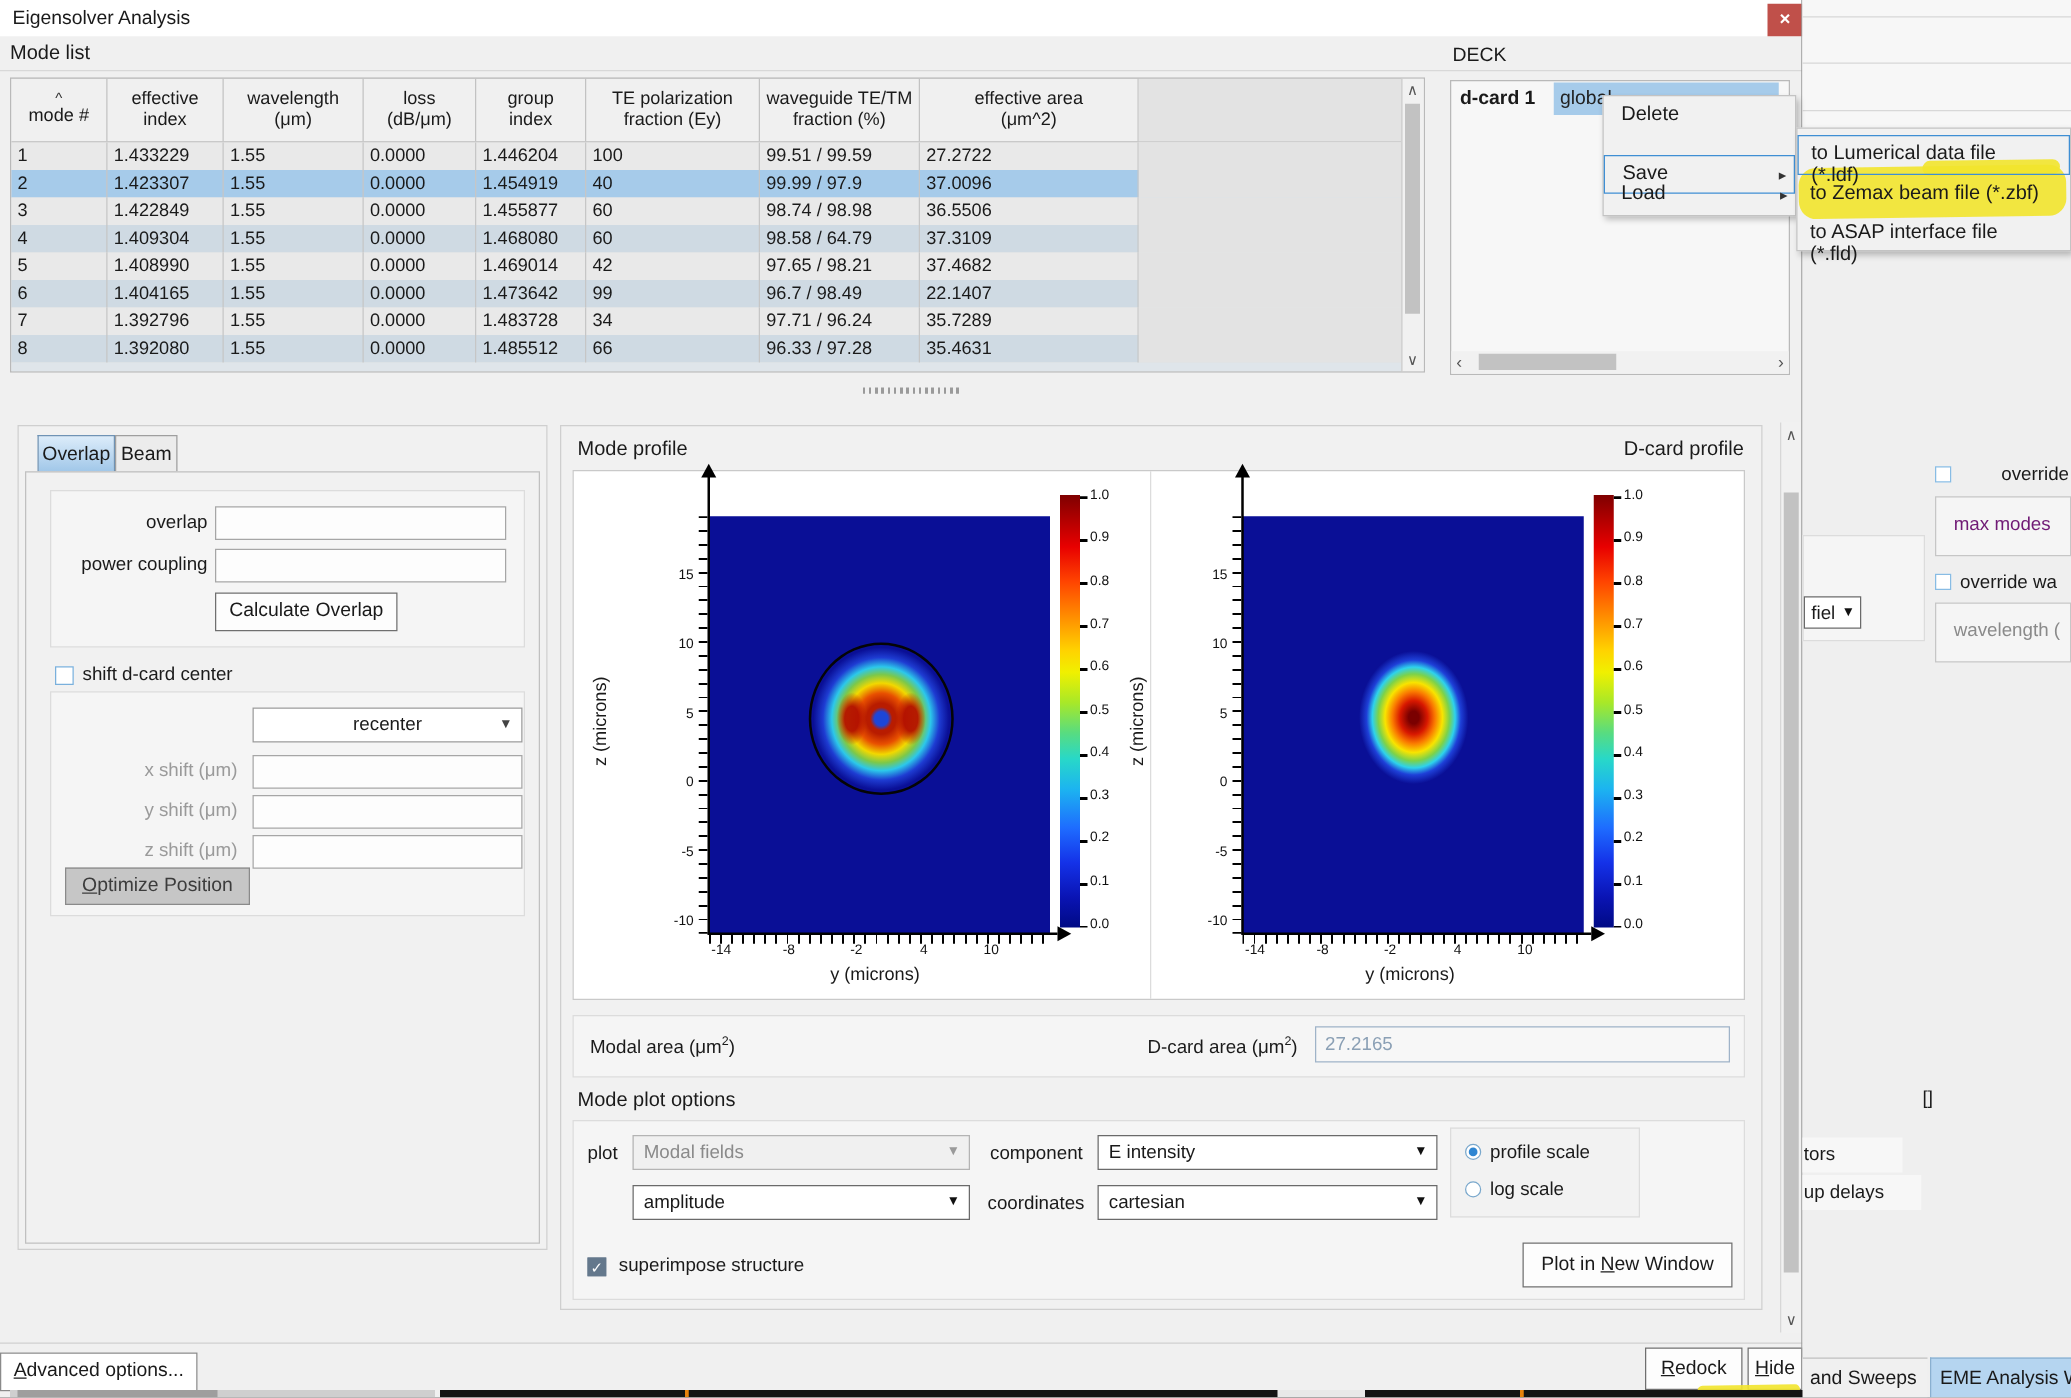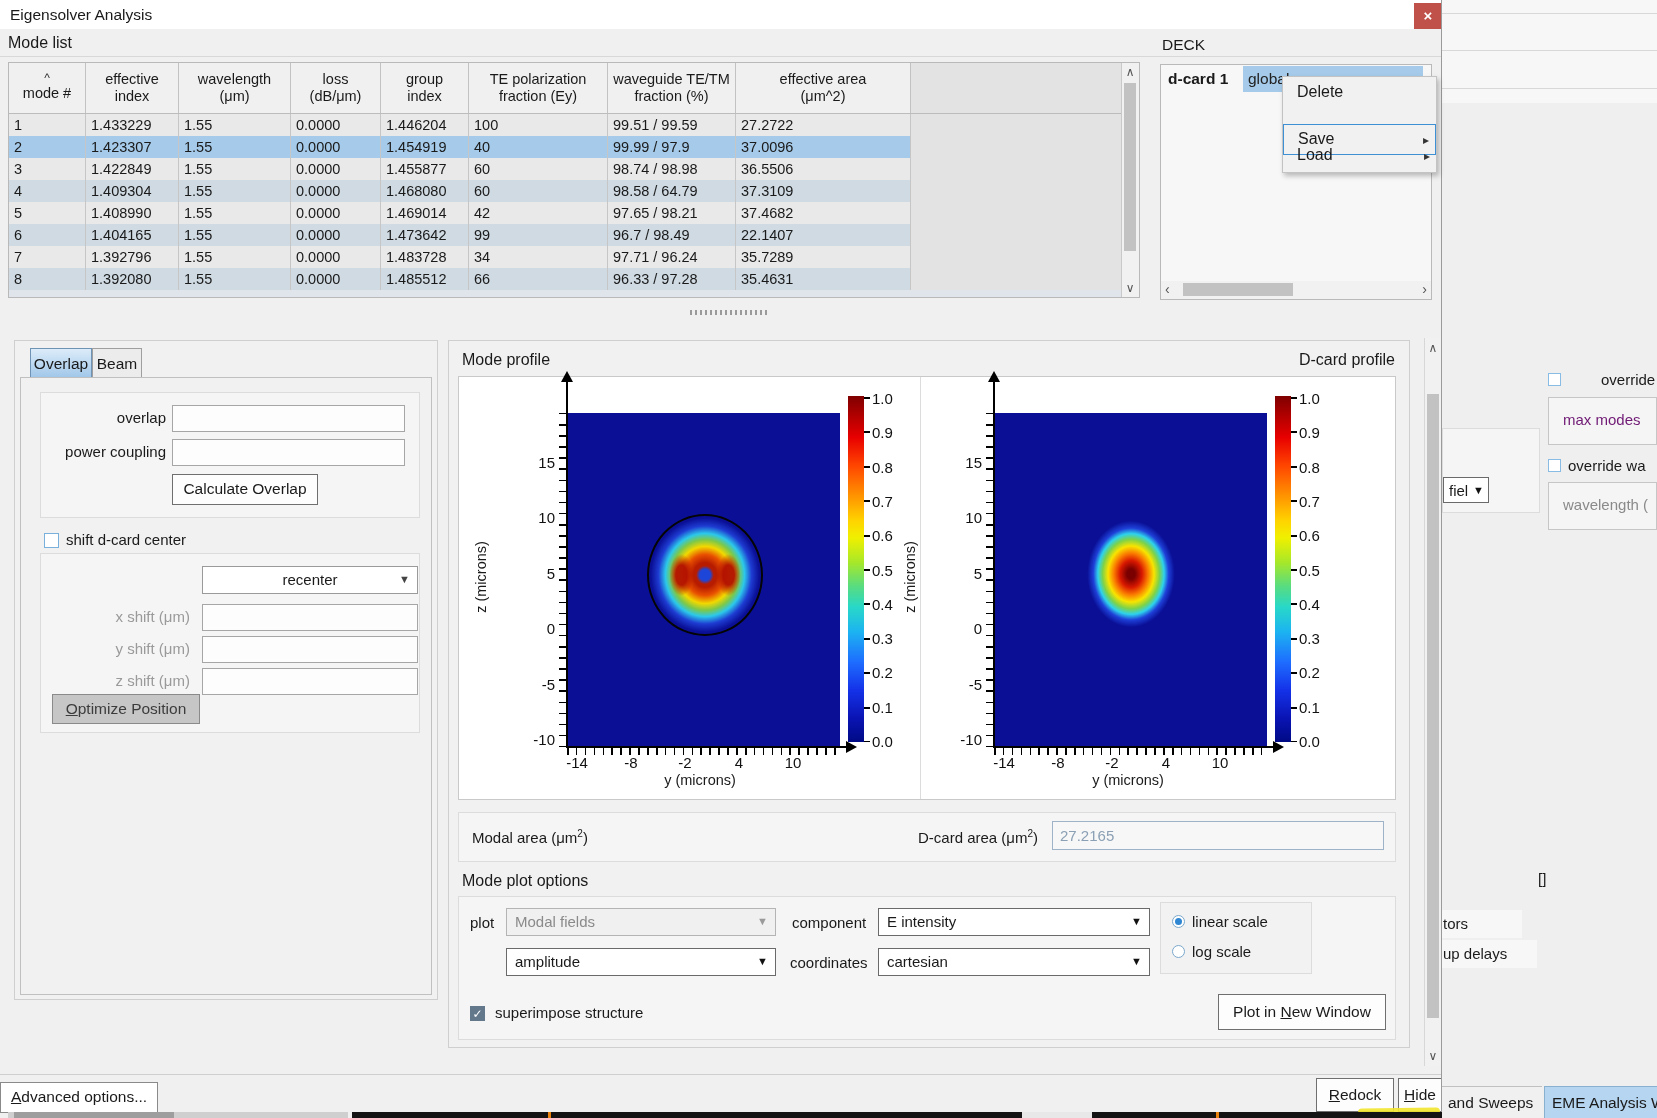--- a/index.html
+++ b/index.html
@@ -46,21 +46,21 @@
   .chk{border:1px solid #7ab0dc;background:#fff;}
   .chk-on{background:#64788c;border:1px solid #64788c;color:#fff;font-size:12px;text-align:center;line-height:14px;}
   .radio{border:1px solid #7aa8cc;background:#fff;border-radius:50%;}
   .radio .dot{position:absolute;left:2px;top:2px;width:7px;height:7px;border-radius:50%;background:#2f86d2;}
   
   .plotimg{background:#0a0f96;}
   .tickstrip-v{background:repeating-linear-gradient(to bottom,#000 0 1.5px,transparent 1.5px 11.1px);}
   .tickstrip-h{background:repeating-linear-gradient(to right,#000 0 1.5px,transparent 1.5px 8.9px);}
   .cb{background:linear-gradient(180deg,#7f0000 0%,#b40000 6%,#e80000 12%,#ff4400 20%,#ff8c00 28%,#ffd300 36%,#f0f000 41%,#a8e828 48%,#58dc80 55%,#28d8c8 61%,#1cb4f0 68%,#1e6cff 77%,#1432e8 85%,#0a14b4 93%,#000a85 100%);}
   .cbticks{background:repeating-linear-gradient(to bottom,#000 0 2px,transparent 2px 34.4px);}
-  .ticklbl{position:absolute;font-size:15px;color:#111;}
+  .ticklbl{position:absolute;font-size:11px;color:#111;}
   .blob-ring{border-radius:50%;background:
     radial-gradient(closest-side at 50% 50%,#1d46d8 0 9%,rgba(29,70,216,0) 15%),
     radial-gradient(closest-side at 30% 50%,rgba(178,16,0,.95) 0 16%,rgba(178,16,0,0) 34%),
     radial-gradient(closest-side at 70% 50%,rgba(178,16,0,.95) 0 16%,rgba(178,16,0,0) 34%),
     radial-gradient(closest-side,#b81c00 20%,#e85000 33%,#f2d800 46%,#7cc84a 57%,#2cc8ea 67%,#1e3cd2 79%,#0a0f96 92%);}
   .blob-gauss{border-radius:50%;background:radial-gradient(closest-side,#7a0000 0 9%,#d81800 24%,#fa7a00 37%,#f8e400 50%,#7cd24a 62%,#2ed2ec 72%,#1e40d8 82%,#0a0f96 95%);}
   .arrow-up{width:0;height:0;border-left:6px solid transparent;border-right:6px solid transparent;border-bottom:11px solid #000;}
   .arrow-right{width:0;height:0;border-top:6px solid transparent;border-bottom:6px solid transparent;border-left:11px solid #000;}
 </style>
 </head>
@@ -225,20 +225,27 @@
   <div class="abs menu" style="left:1282px;top:76px;width:155px;height:97px;">
     <div class="mi" style="top:1px;">Delete</div>
     <div class="mi blue-box" style="top:47px;">
       <span>Save</span>
       <span class="mi-arrow">▸</span>
     </div>
     <div class="mi" style="top:64px;">
       <span>Load</span>
       <span class="mi-arrow">▸</span>
     </div>
+  </div>
+  <div class="abs menu" style="left:1437px;top:102px;width:220px;height:99px;">
+    <div class="marker" style="left:1px;top:30px;width:214px;height:41px;"></div>
+    <div class="marker" style="left:100px;top:25px;width:110px;height:12px;"></div>
+    <div class="mi blue-box" style="top:5px;height:32px;padding-left:10px;">to Lumerical data file (*.ldf)</div>
+    <div class="mi" style="top:38px;height:32px;padding-left:10px;">to Zemax beam file (*.zbf)</div>
+    <div class="mi" style="top:69px;height:30px;padding-left:10px;">to ASAP interface file (*.fld)</div>
   </div>
 
   <div class="abs" style="left:690px;top:310px;width:78px;height:5px;background:repeating-linear-gradient(to right,#9a9a9a 0 2px,transparent 2px 5px);"></div>
 
   <div class="abs" style="left:14px;top:340px;width:424px;height:660px;background:#f1f1f1;border:1px solid #cfcfcf;"></div>
   <div class="abs tab tab-sel" style="left:30px;top:348px;width:62px;">
     <span>Overlap</span>
   </div>
   <div class="abs tab tab-un" style="left:92px;top:348px;width:50px;">
     <span>Beam</span>
@@ -380,21 +387,21 @@
   </div>
   <div class="abs lbl" style="left:790px;top:954px;">coordinates</div>
   <div class="abs dd" style="left:878px;top:948px;width:272px;height:28px;">
     <span>cartesian</span>
     <span class="ddar">▼</span>
   </div>
   <div class="abs gbox" style="left:1160px;top:902px;width:152px;height:72px;background:#f2f2f2;"></div>
   <div class="abs radio" style="left:1172px;top:915px;width:13px;height:13px;">
       <span class="dot"></span>
     </div>
-  <div class="abs lbl" style="left:1192px;top:913px;">linear scale</div>
+  <div class="abs lbl" style="left:1192px;top:913px;">profile scale</div>
   <div class="abs radio" style="left:1172px;top:945px;width:13px;height:13px;"></div>
   <div class="abs lbl" style="left:1192px;top:943px;">log scale</div>
   <div class="abs chk chk-on" style="left:470px;top:1006px;width:15px;height:15px;">
     <span>✓</span>
   </div>
   <div class="abs lbl" style="left:495px;top:1004px;text-align:right;">superimpose structure</div>
   <div class="abs btn" style="left:1218px;top:994px;width:168px;height:36px;padding-top:8px;">
     <span>Plot in </span><span class="u">N</span><span>ew Window</span>
   </div>
 

